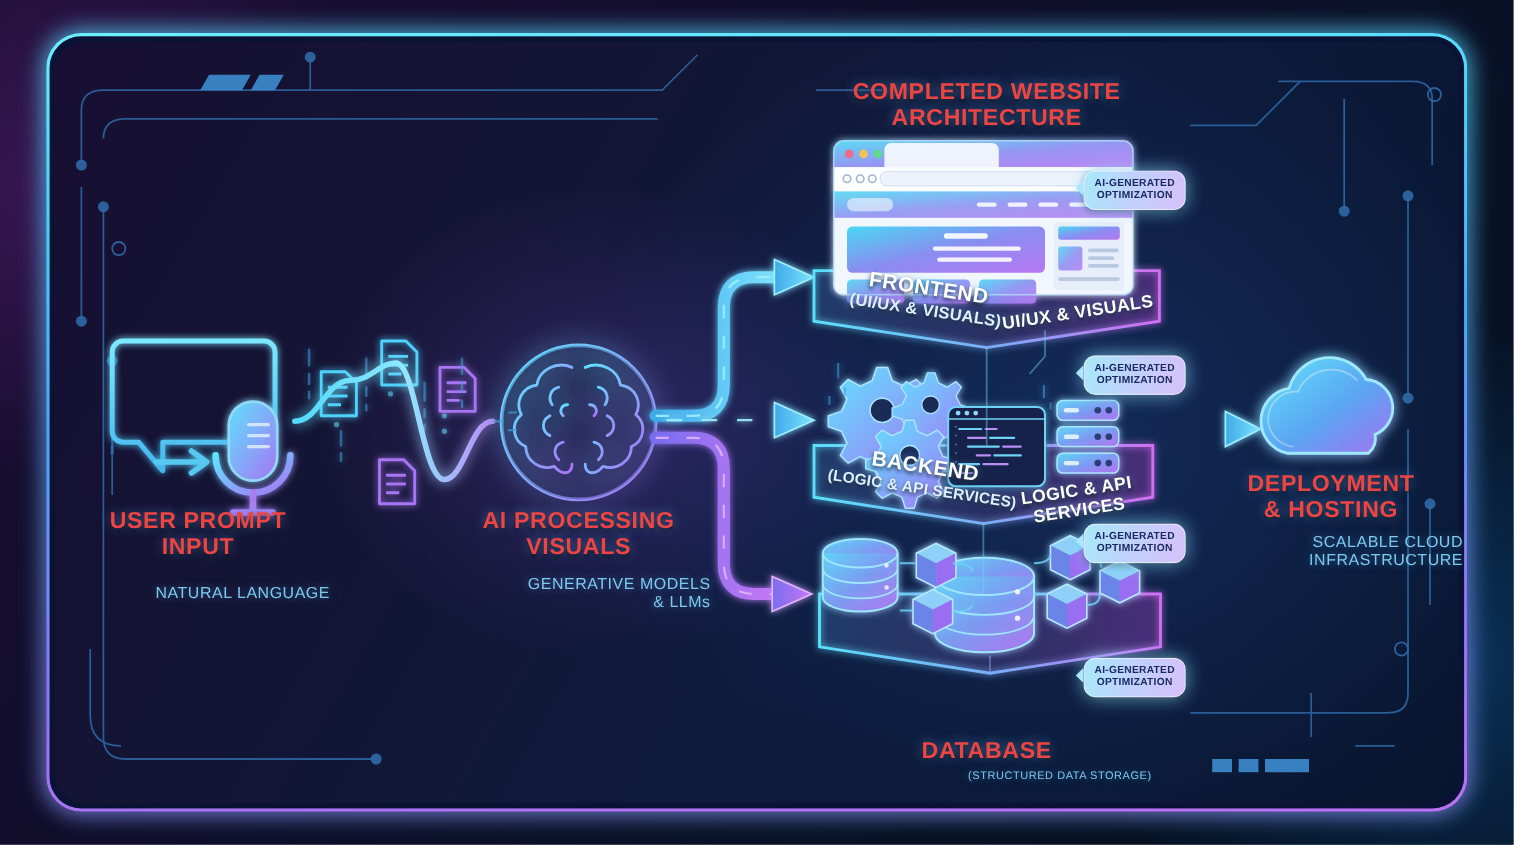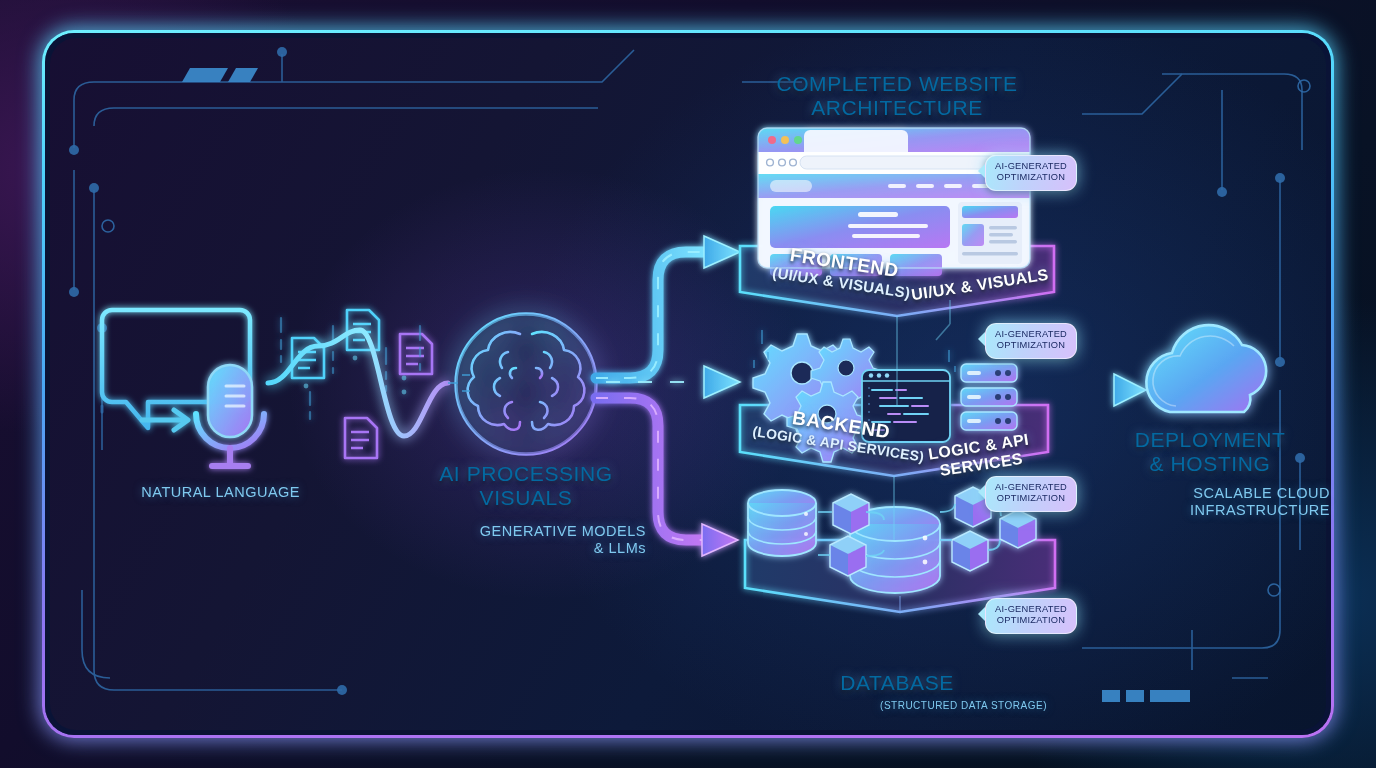--- a/index.html
+++ b/index.html
@@ -36,21 +36,21 @@
       radial-gradient(ellipse 620px 520px at 73% 52%, rgba(30,70,140,.40) 0%, rgba(30,70,140,0) 75%),
       linear-gradient(120deg,#170f33 0%, #141534 30%, #0d1a3a 58%, #08152e 100%);
   }
 
   
   .circuits{ position:absolute; left:42px; top:30px; width:1292px; height:708px; }
 
   
   .node{ position:absolute; text-align:center; }
   .node .title{
-    color:#0369a1; font-weight:normal; letter-spacing:.6px; line-height:1.14;
+    color:#ef4444; font-weight:bold; letter-spacing:.6px; line-height:1.14;
     text-shadow:0 0 10px rgba(120,190,255,.55), 0 2px 4px rgba(0,0,0,.8);
   }
   .node .sub{
     color:#7fc9ef; font-weight:500; letter-spacing:.5px; line-height:1.2;
     text-shadow:0 0 8px rgba(80,180,240,.5);
     text-align:right;
   }
 
   #userNode{ left:60px; top:462px; width:240px; }
   #userNode .title{ font-size:21px; }
@@ -68,21 +68,21 @@
   #dbNode .sub{ font-size:10px; margin-top:5px; }
 
   #deployNode{ left:1090px; top:428px; width:240px; }
   #deployNode .title{ font-size:21px; }
   #deployNode .sub{ font-size:14.5px; margin-top:9px; }
 
   
   .tip{
     position:absolute; padding:5px 9px 6px 9px; border-radius:11px;
     background:linear-gradient(105deg,#a9e9fb 0%,#bfd2fb 45%,#d7c0fb 100%);
-    color:#1b2a63; font-size:9.3px; font-weight:normal; line-height:1.22;
+    color:#1b2a63; font-size:9.3px; font-weight:bold; line-height:1.22;
     letter-spacing:.25px; text-align:center;
     box-shadow:0 0 16px rgba(140,220,255,.75), 0 2px 6px rgba(0,0,0,.45);
     border:1px solid rgba(255,255,255,.55);
   }
   .tip::after{
     content:""; position:absolute; left:-8px; top:8px;
     border:7px solid transparent; border-right-color:#a9e9fb; border-left:0;
   }
 </style>
 </head>
@@ -537,20 +537,24 @@
 
     <g filter="url(#glowM)">
       <path d="M1170 412 a30 30 0 0 1 2 -59 a38 38 0 0 1 70 -8 a26 26 0 0 1 8 50 a18 18 0 0 1 -6 17 z" fill="url(#gCloud)"></path>
       <path d="M1170 412 a30 30 0 0 1 2 -59 a38 38 0 0 1 70 -8 a26 26 0 0 1 8 50 a18 18 0 0 1 -6 17 z" fill="none" stroke="#9fe8ff" stroke-width="2.6"></path>
       <path d="M1176 406 a25 25 0 0 1 4 -50 a33 33 0 0 1 54 -10" fill="none" stroke="#ffffff" stroke-width="1.6" opacity=".35"></path>
     </g>
 
   </svg>
 
   <div class="node" id="userNode">
+    <div class="title">
+      <span>USER PROMPT</span><br>
+      <span>INPUT</span>
+    </div>
     <div class="sub">NATURAL LANGUAGE</div>
   </div>
 
   <div class="node" id="aiNode">
     <div class="title">
       <span>AI PROCESSING</span><br>
       <span>VISUALS</span>
     </div>
     <div class="sub">
       <span>GENERATIVE MODELS</span><br>

